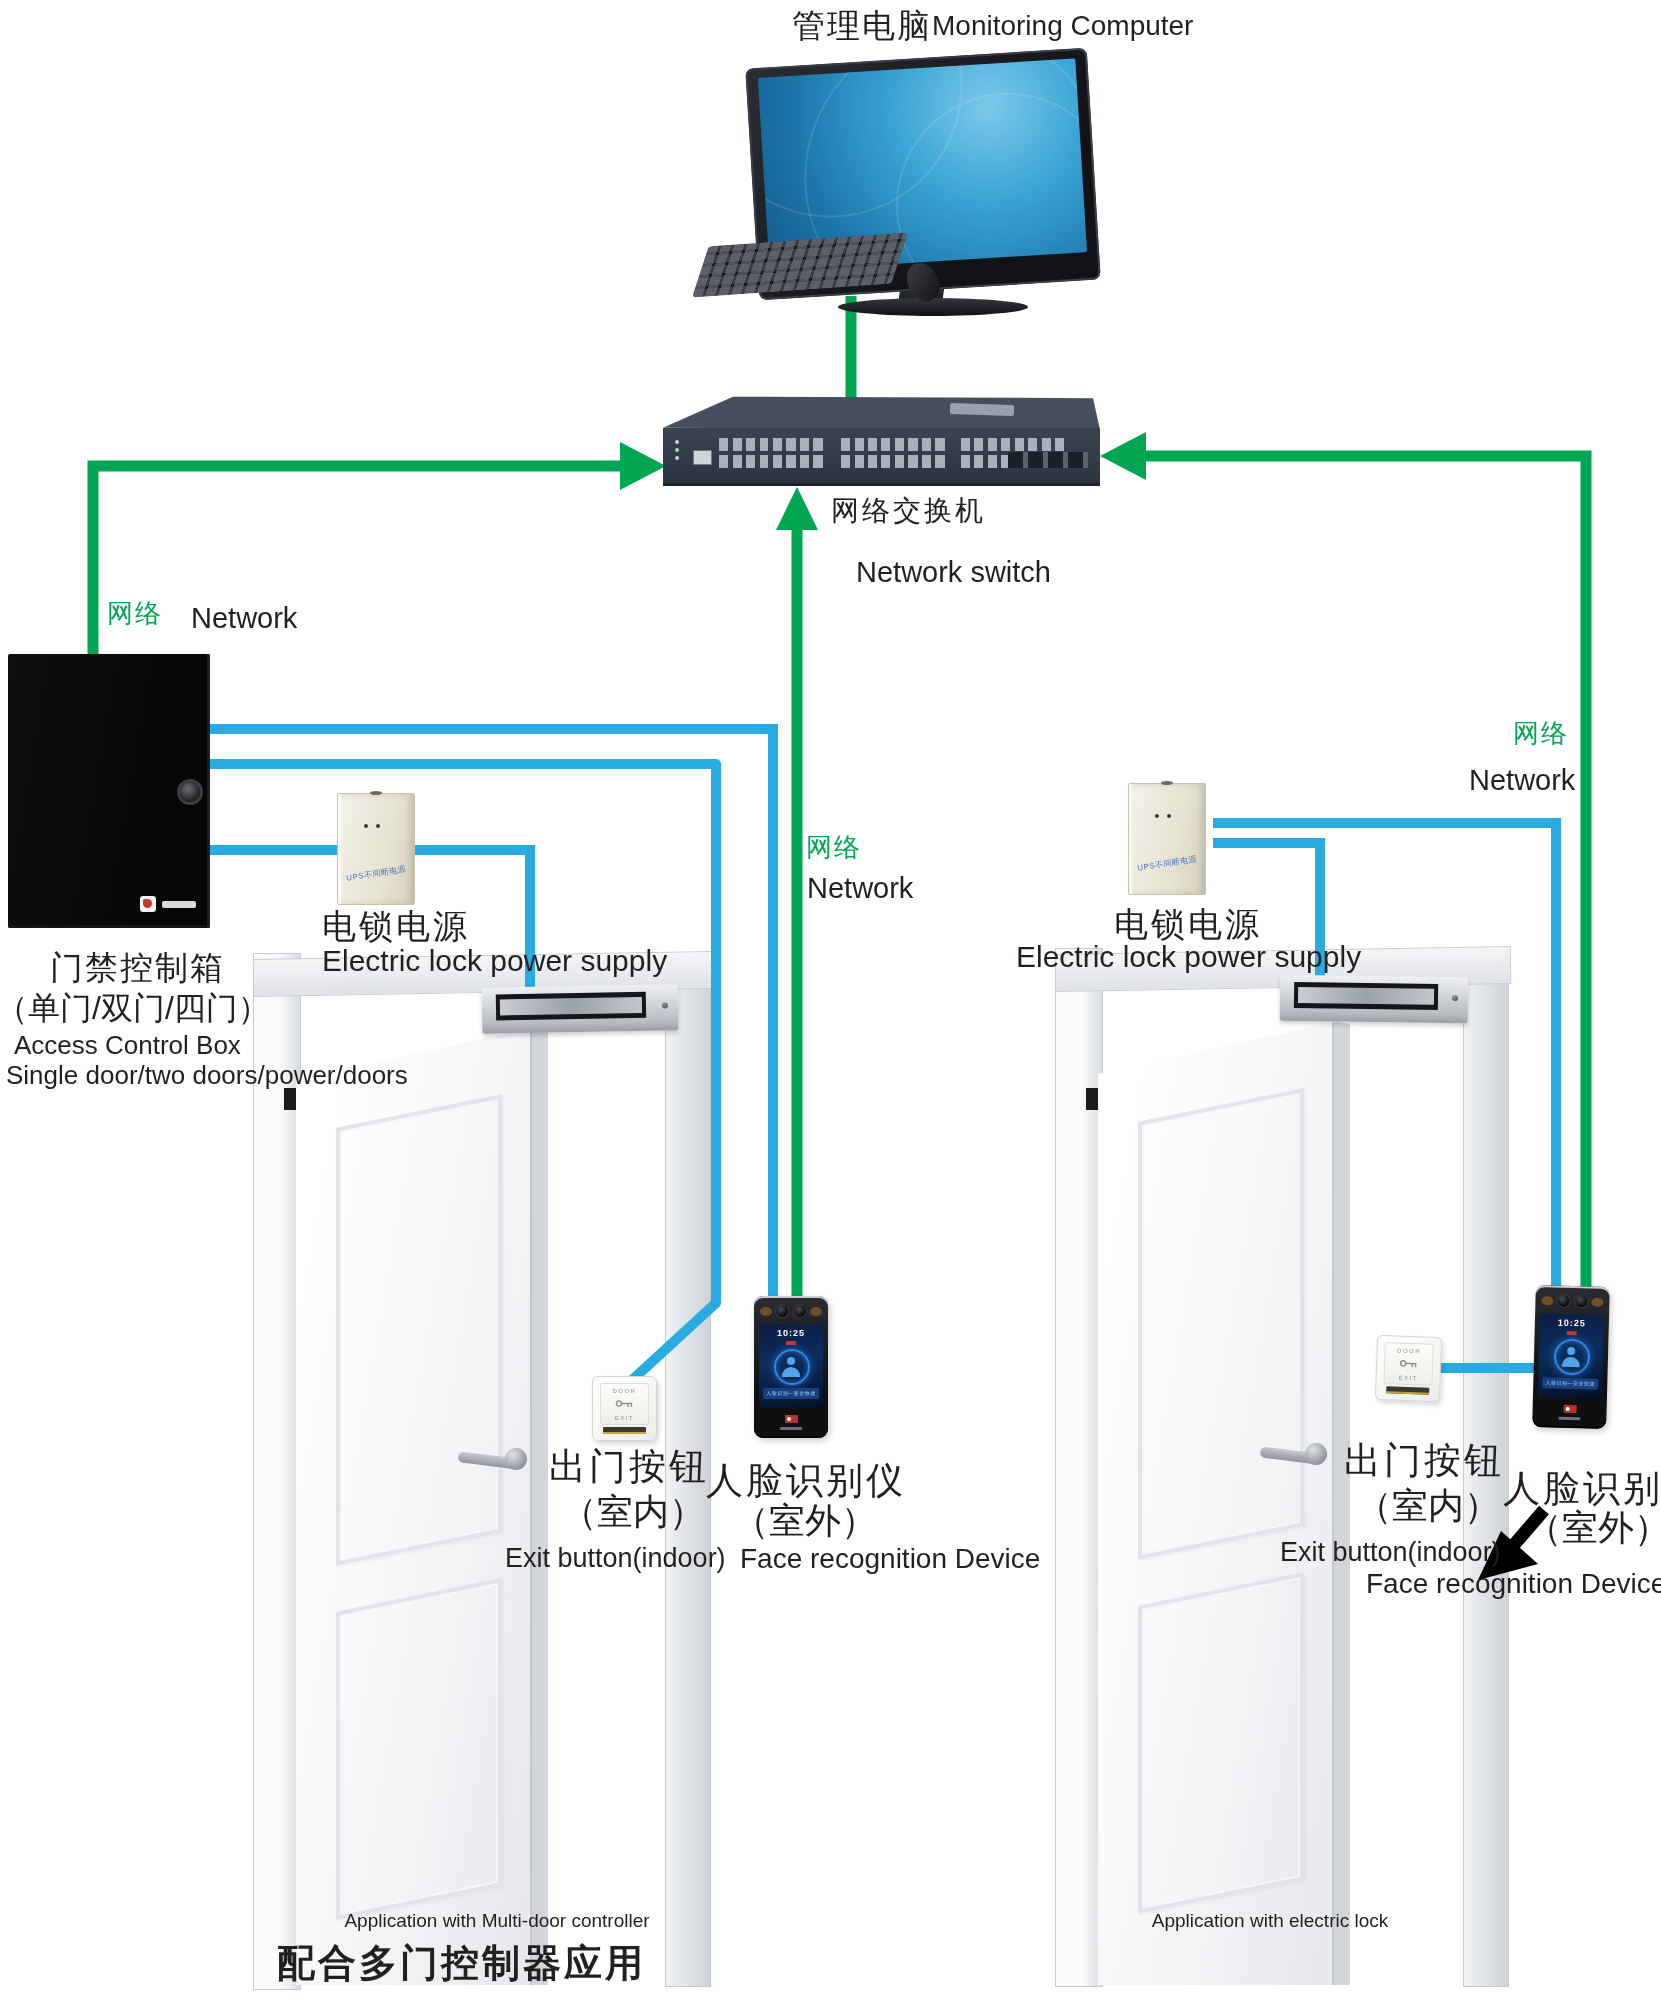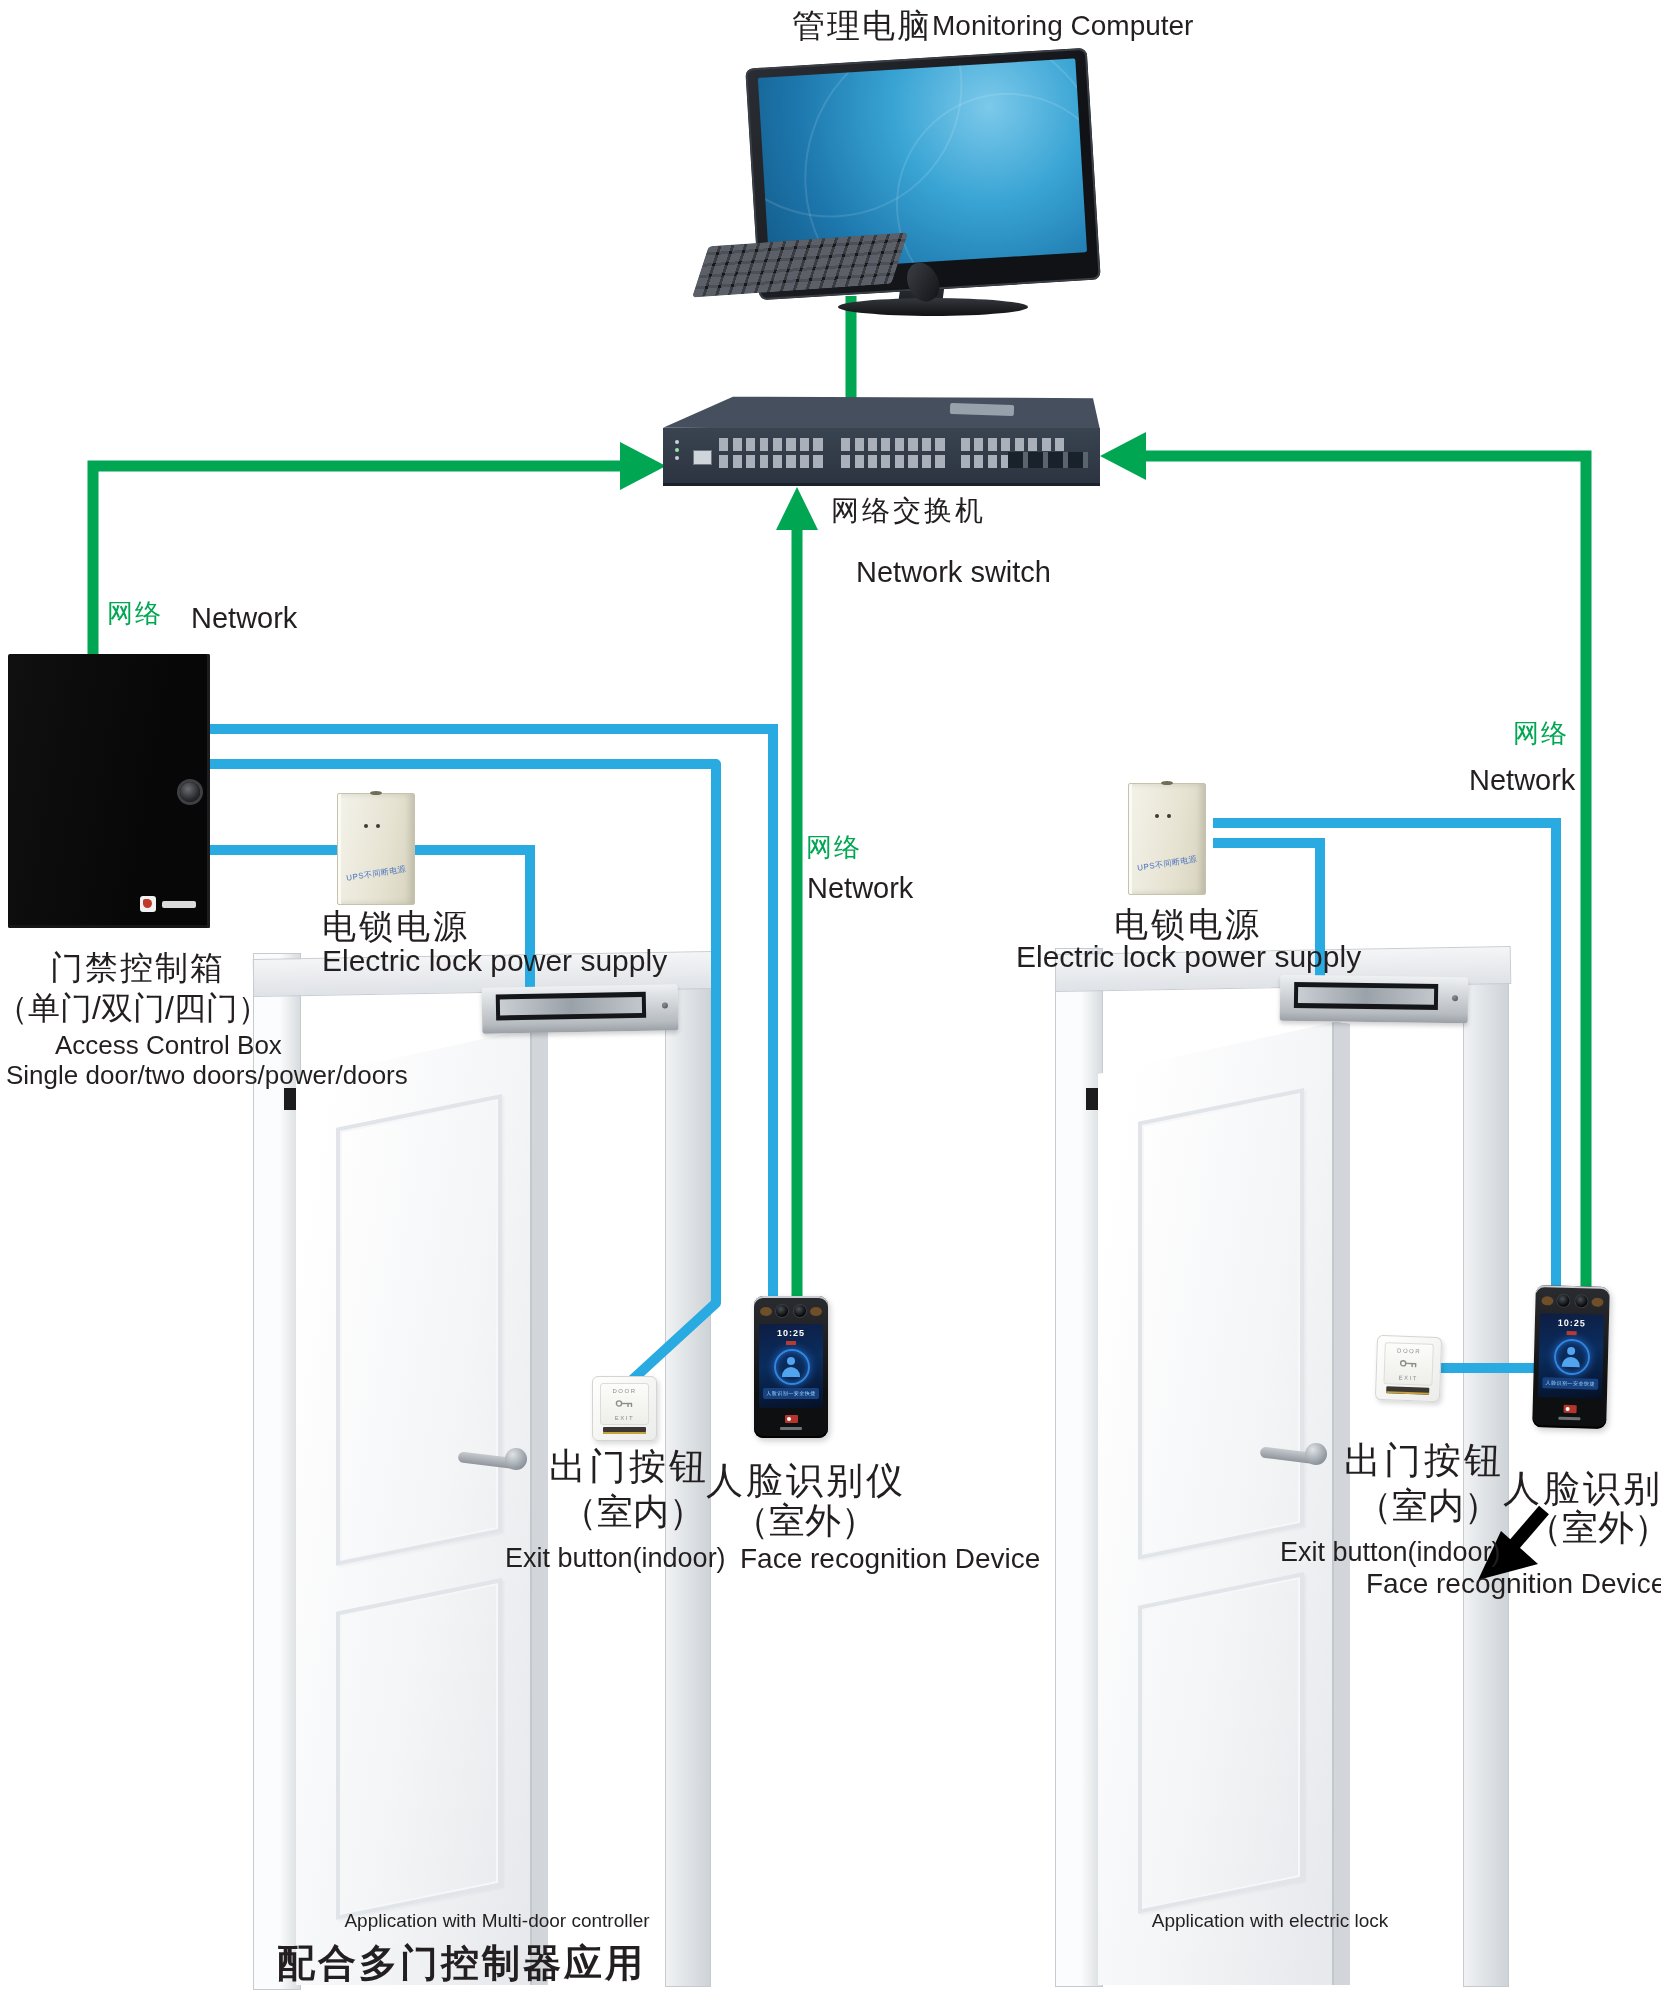--- a/index.html
+++ b/index.html
@@ -224,21 +224,21 @@
 
   <div class="abs acbox" style="left:8px;top:654px;width:202px;height:274px;">
     <div class="abs keyhole" style="left:172px;top:128px;width:20px;height:20px;"></div>
     <div class="abs aclogo-i" style="left:132px;top:242px;width:16px;height:16px;">
         <b></b>
       </div>
     <div class="abs aclogo-t" style="left:154px;top:247px;width:34px;height:7px;"></div>
   </div>
   <div class="abs zh t-zh33" style="left:50px;top:946px;">门禁控制箱</div>
   <div class="abs zh t-zh32" style="left:-4px;top:987px;">（单门/双门/四门）</div>
-  <div class="abs en t-en26" style="left:14px;top:1030px;margin-left:41px;">Access Control Box</div>
+  <div class="abs en t-en26" style="left:14px;top:1030px;">Access Control Box</div>
   <div class="abs en t-en26" style="left:6px;top:1060px;">Single door/two doors/power/doors</div>
 
   <div class="abs ups" style="left:337px;top:793px;width:76px;height:110px;">
     <div class="abs" style="left:32px;top:-3px;width:12px;height:4px;background:#6f6c58;border-radius:50%;"></div>
     <div class="dots">
         <b style="left:26px;top:30px;"></b>
         <b style="left:38px;top:30px;"></b>
       </div>
     <div class="abs upstext" style="left:8px;top:74px;">UPS不间断电源</div>
   </div>

